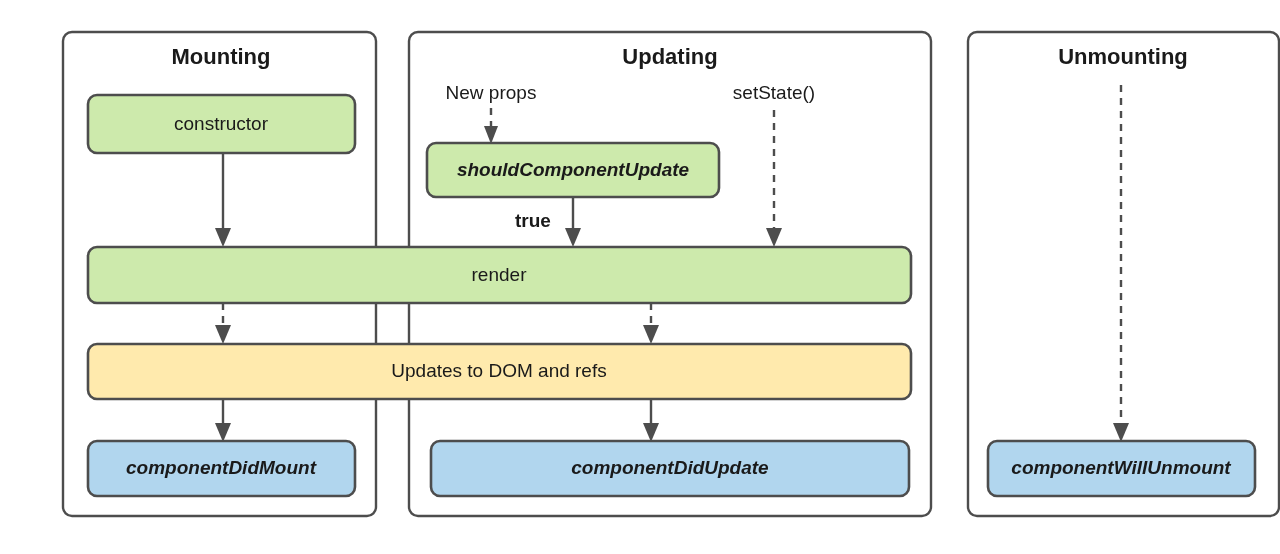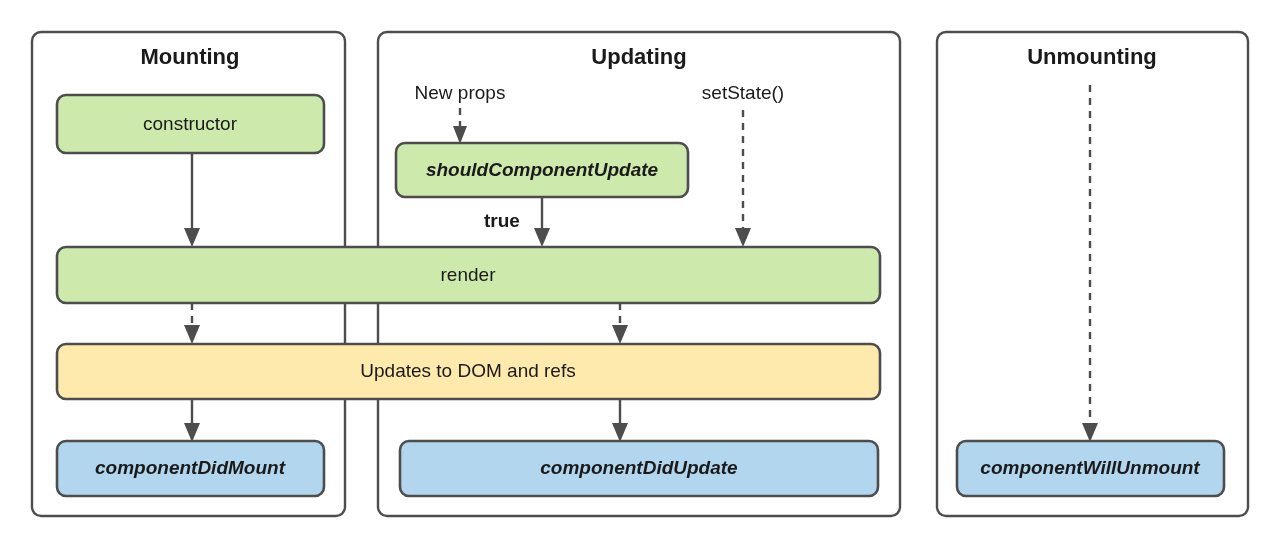--- a/index.html
+++ b/index.html
@@ -10,20 +10,21 @@
   body {
     width: 1280px;
     height: 554px;
     font-family: "Liberation Sans", sans-serif;
     overflow: hidden;
   }
   #diagram-root {
     position: relative;
     width: 1100px;
     height: 554px;
+    margin-left: 31px;
   }
   svg#lifecycle-svg {
     display: block;
     width: 1280px;
     height: 554px;
   }
   .panel-rect {
     fill: #ffffff;
     stroke: #4d4d4d;
     stroke-width: 2.4;

